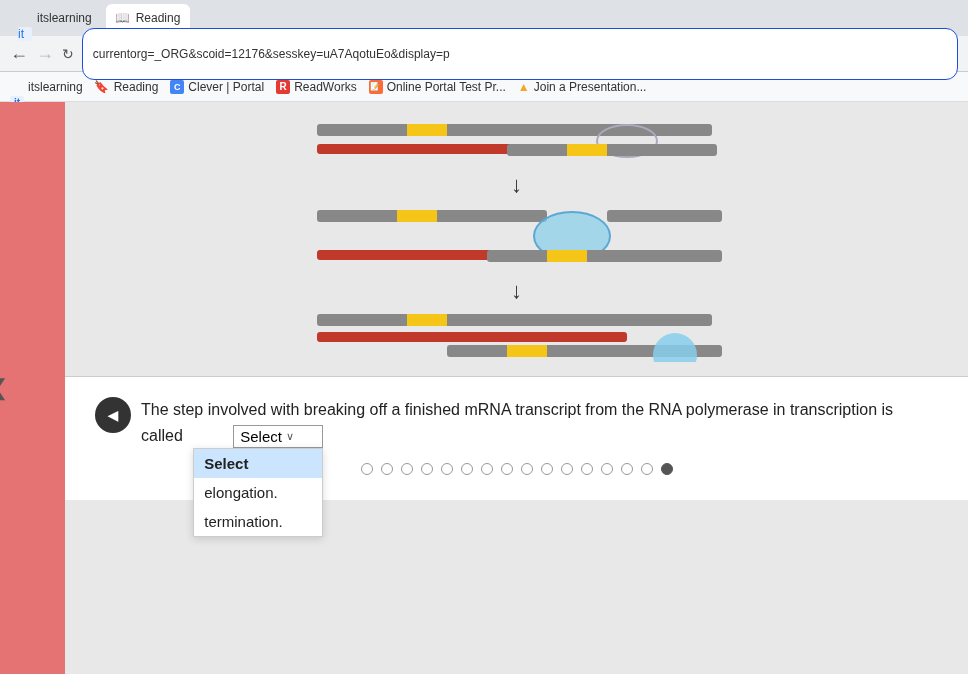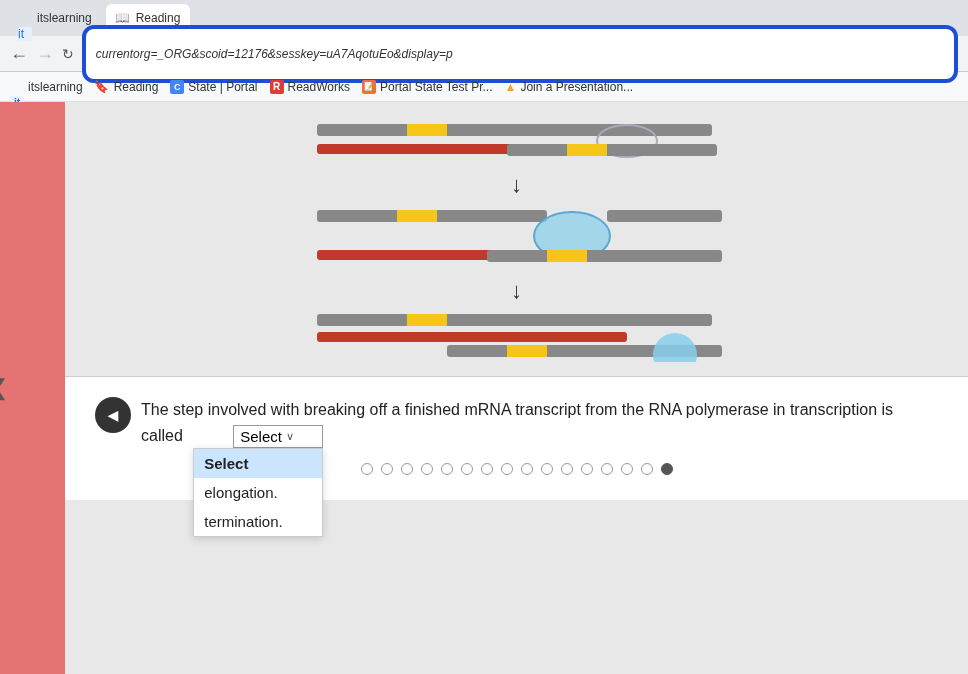--- a/index.html
+++ b/index.html
@@ -262,24 +262,23 @@
 
     
     .url-text {
       font-size: 12px;
       color: #333;
       flex: 1;
       overflow: hidden;
       text-overflow: ellipsis;
       white-space: nowrap;
       background: #fff;
-      border: 4px solid #1d4ed8;
+      border: 1px solid #1d4ed8;
       border-radius: 12px;
       padding: 18px 10px;
-      font-style: italic;
     }
   </style>
 </head>
 <body>
 
 <div class="tab-bar">
   <div class="tab-item">
     <span class="tab-favicon bm-itslearning">it</span>
     <span>itslearning</span>
   </div>
@@ -300,29 +299,29 @@
   <div class="bookmark-item">
     <span class="bookmark-icon bm-itslearning">it</span>
     <span>itslearning</span>
   </div>
   <div class="bookmark-item">
     <span>🔖</span>
     <span>Reading</span>
   </div>
   <div class="bookmark-item">
     <span class="bookmark-icon bm-clever">C</span>
-    <span>State | Portal</span>
+    <span>Clever | Portal</span>
   </div>
   <div class="bookmark-item">
     <span class="bookmark-icon bm-readworks">R</span>
     <span>ReadWorks</span>
   </div>
   <div class="bookmark-item">
     <span class="bookmark-icon bm-online">📝</span>
-    <span>Portal State Test Pr...</span>
+    <span>Online Portal Test Pr...</span>
   </div>
   <div class="bookmark-item">
     <span style="color:#f5a623;">▲</span>
     <span>Join a Presentation...</span>
   </div>
 </div>
 
 <div class="main-content">
 
   <div class="left-sidebar">

